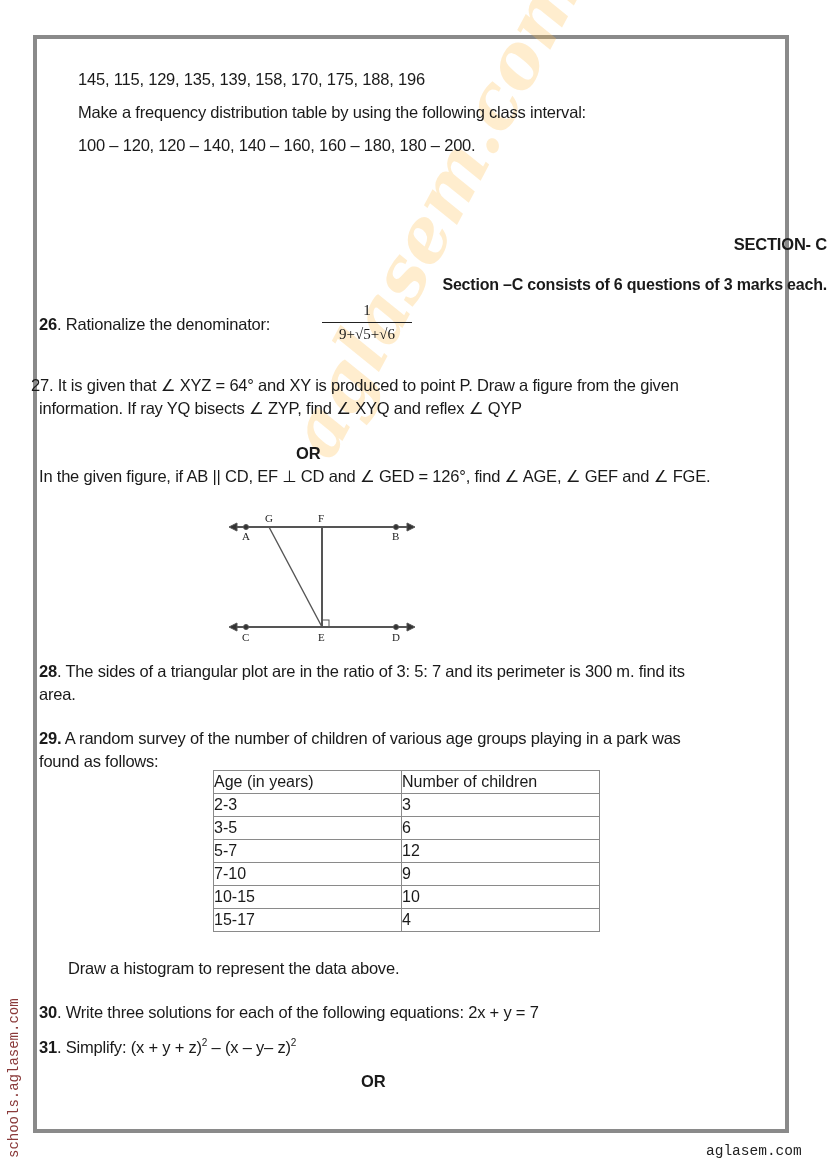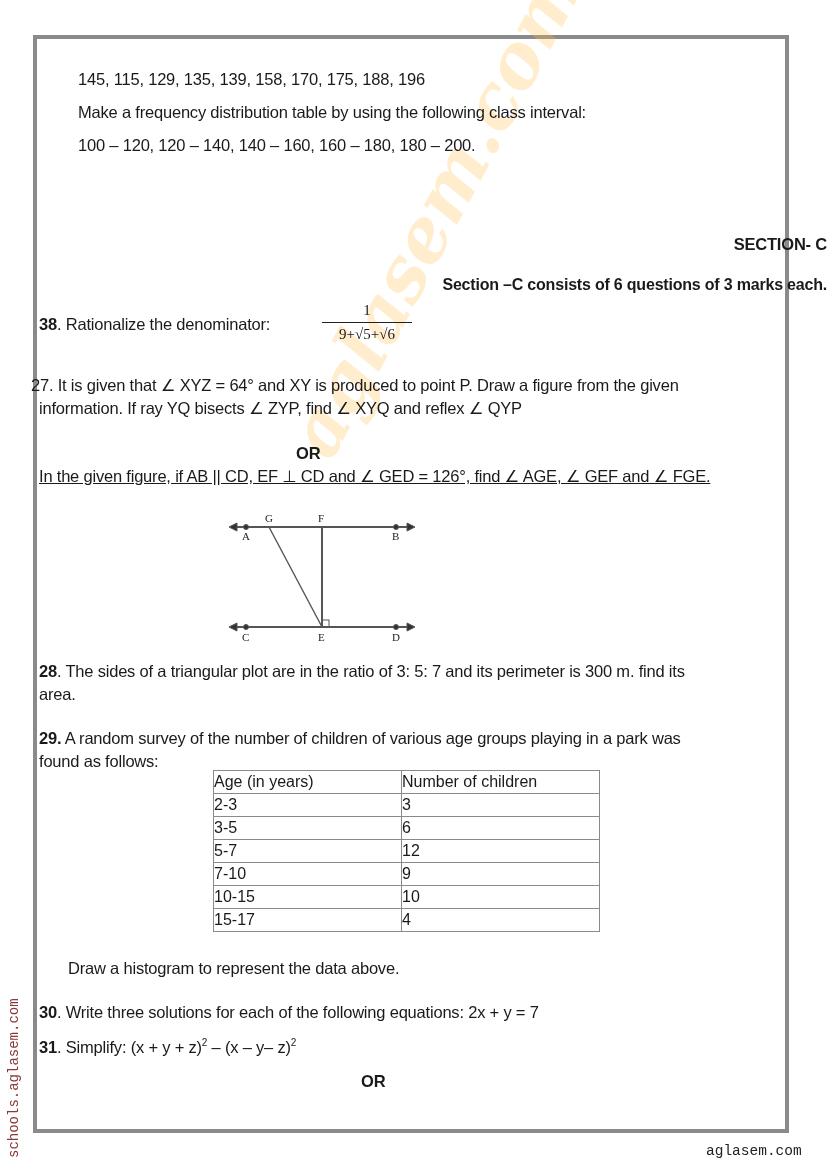--- a/index.html
+++ b/index.html
@@ -34,30 +34,30 @@
 
 <div class="watermark">aglasem.com</div>
 
 <div class="abs t" style="left:78px;top:70px;">145, 115, 129, 135, 139, 158, 170, 175, 188, 196</div>
 <div class="abs t" style="left:78px;top:103px;">Make a frequency distribution table by using the following class interval:</div>
 <div class="abs t" style="left:78px;top:136px;">100 – 120, 120 – 140, 140 – 160, 160 – 180, 180 – 200.</div>
 
 <div class="abs t b center" style="left:0;width:827px;top:235px;">SECTION- C</div>
 <div class="abs t b center" style="left:0;width:827px;top:259px;font-size:16px;margin-top:17px;">Section –C consists of 6 questions of 3 marks each.</div>
 
-<div class="abs t" style="left:39px;top:315px;"><span class="b">38</span><span>. Rationalize the denominator:</span></div>
+<div class="abs t" style="left:39px;top:315px;"><span class="b">26</span><span>. Rationalize the denominator:</span></div>
 <div class="frac">
   <span class="num">1</span>
   <span class="den">9+√5+√6</span>
 </div>
 
 <div class="abs t" style="left:31px;top:376px;">27. It is given that ∠ XYZ = 64° and XY is produced to point P. Draw a figure from the given</div>
 <div class="abs t" style="left:39px;top:399px;">information. If ray YQ bisects ∠ ZYP, find ∠ XYQ and reflex ∠ QYP</div>
 <div class="abs t b" style="left:296px;top:444px;">OR</div>
-<div class="abs t" style="left:39px;top:467px;text-decoration:underline;">In the given figure, if AB || CD, EF ⊥ CD and ∠ GED = 126°, find ∠ AGE, ∠ GEF and ∠ FGE.</div>
+<div class="abs t" style="left:39px;top:467px;">In the given figure, if AB || CD, EF ⊥ CD and ∠ GED = 126°, find ∠ AGE, ∠ GEF and ∠ FGE.</div>
 
 <svg style="position:absolute;left:225px;top:510px;" width="195" height="135" viewBox="0 0 195 135">
   <g stroke="#555" fill="#333">
     <line x1="6" y1="17" x2="188" y2="17" stroke-width="2"></line>
     <polygon points="4,17 12,13 12,21"></polygon>
     <polygon points="190,17 182,13 182,21"></polygon>
     <circle cx="21" cy="17" r="2.5"></circle>
     <circle cx="171" cy="17" r="2.5"></circle>
     <line x1="6" y1="117" x2="188" y2="117" stroke-width="2"></line>
     <polygon points="4,117 12,113 12,121"></polygon>

